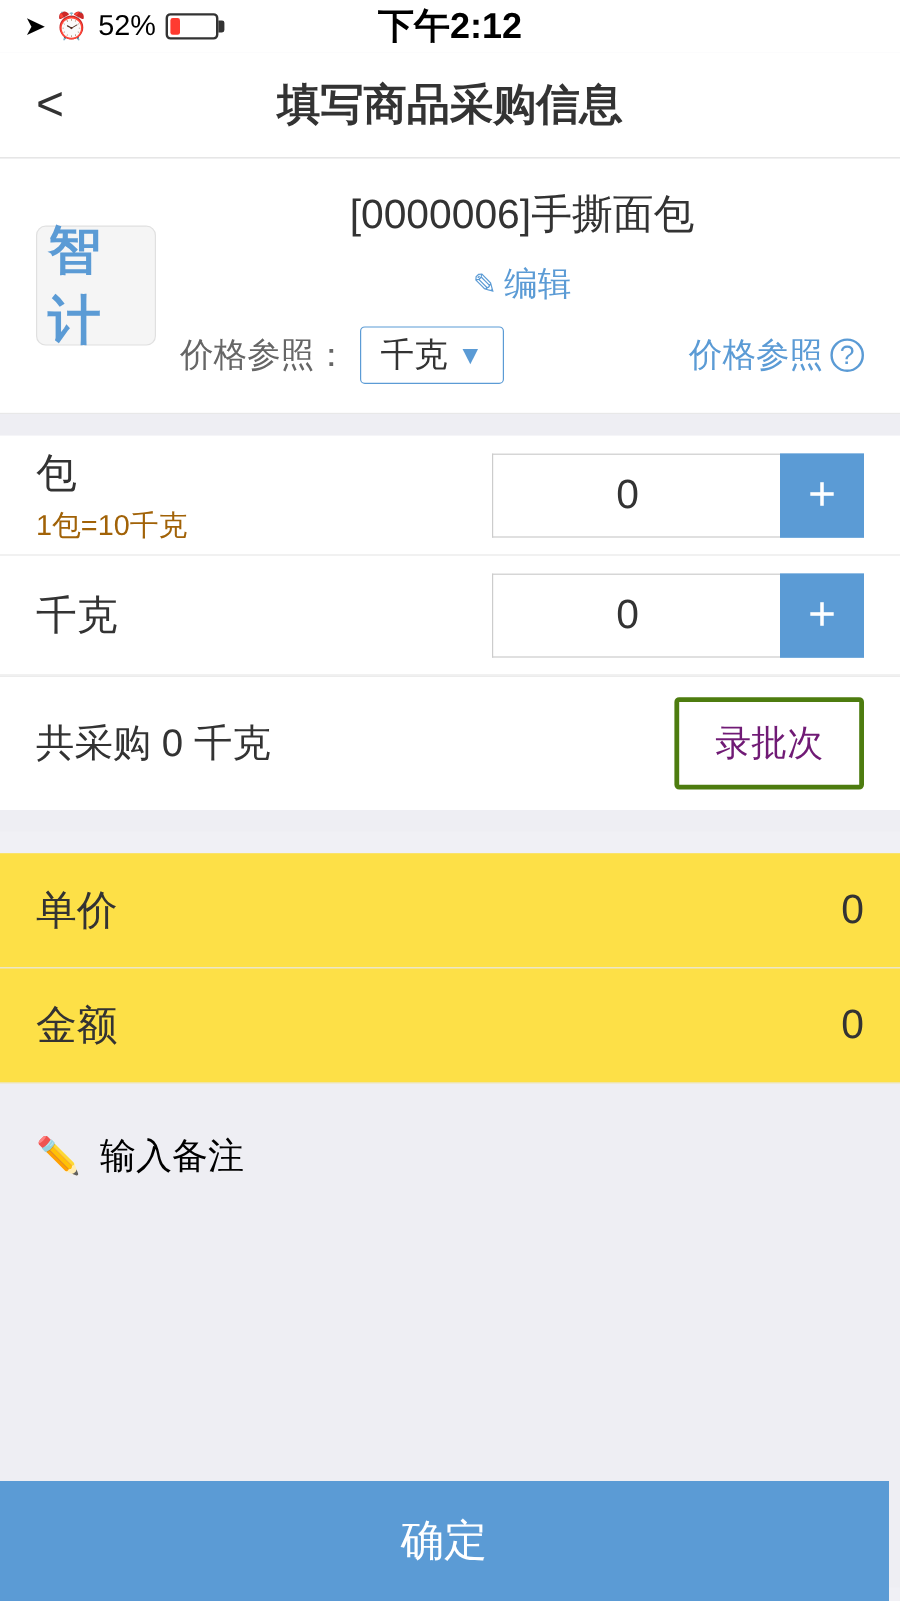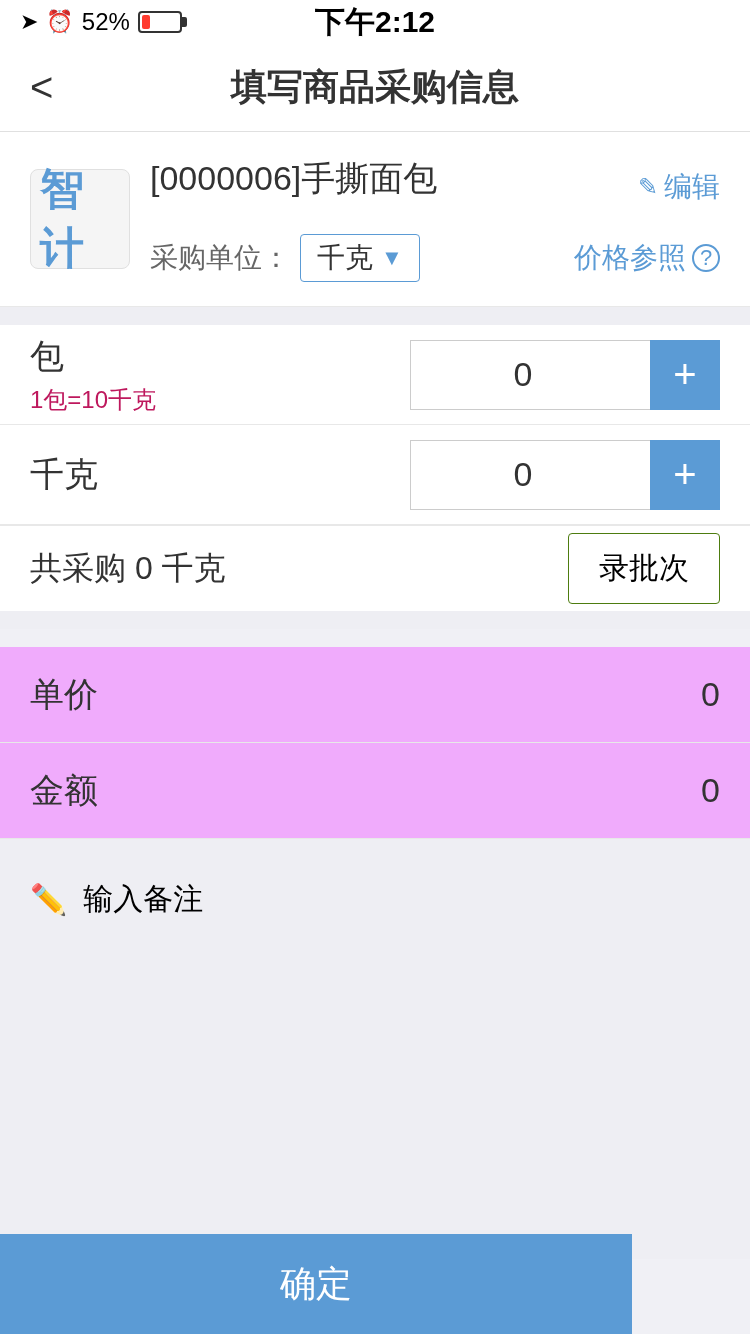--- a/index.html
+++ b/index.html
@@ -210,21 +210,21 @@
       display: flex;
       flex-direction: column;
     }
     .input-row-main-label {
       font-size: 34px;
       color: #333;
       font-weight: 500;
     }
     .input-row-sub-label {
       font-size: 24px;
-      color: #be185d;
+      color: #a16207;
       margin-top: 4px;
     }
     .input-row-right {
       display: flex;
       align-items: center;
       gap: 0;
     }
     .quantity-input {
       width: 240px;
       height: 70px;
@@ -248,41 +248,41 @@
       border: none;
       border: 1px solid #5B9BD5;
     }
 
     
     .summary-row {
       display: flex;
       align-items: center;
       justify-content: space-between;
       padding: 0 30px;
-      height: 86px;
+      height: 112px;
       background: #fff;
       border-top: 1px solid #e8e8e8;
     }
     .summary-text {
       font-size: 32px;
       color: #333;
     }
     .record-btn {
-      border: 1px solid #4d7c0f;
-      color: #000000;
+      border: 4px solid #4d7c0f;
+      color: #701a75;
       background: #fff;
       padding: 14px 30px;
       font-size: 30px;
       border-radius: 4px;
       cursor: pointer;
     }
 
     
     .price-section {
-      background: #f0abfc;
+      background: #fde047;
       margin-top: 18px;
     }
     .price-row {
       display: flex;
       align-items: center;
       justify-content: space-between;
       padding: 0 30px;
       height: 96px;
       border-bottom: 1px solid #e8e8e8;
     }
@@ -319,21 +319,21 @@
       flex: 1;
       background: #eeeef3;
       min-height: 300px;
     }
 
     
     .confirm-bar {
       position: fixed;
       bottom: 0;
       left: 0;
-      width: 632px;
+      width: 740px;
       height: 100px;
       background: #5B9BD5;
       display: flex;
       align-items: center;
       justify-content: center;
       cursor: pointer;
     }
     .confirm-text {
       font-size: 36px;
       color: #fff;
@@ -362,30 +362,30 @@
   <div class="nav-title">填写商品采购信息</div>
 </div>
 
 <div class="product-card">
   <div class="product-image">
     <div class="product-image-inner">
       <span class="owl-logo">智计</span>
     </div>
   </div>
   <div class="product-info">
-    <div style="display:flex; justify-content:space-between; align-items:center; margin-bottom:16px;">
+    <div style="display:flex; justify-content:flex-start; align-items:center; margin-bottom:16px;flex-direction:column;">
       <div class="product-name">[0000006]手撕面包</div>
       <div class="edit-link">
         <span style="font-size:24px;">✎</span>
         <span>编辑</span>
       </div>
     </div>
     <div class="product-unit-row">
       <div style="display:flex; align-items:center;">
-        <span class="product-unit-label">采购单位：</span>
+        <span class="product-unit-label">价格参照：</span>
         <div class="unit-select">
           <span>千克</span>
           <span class="unit-select-arrow">▼</span>
         </div>
       </div>
       <div class="price-ref">
         <span>价格参照</span>
         <div class="price-ref-icon">?</div>
       </div>
     </div>

